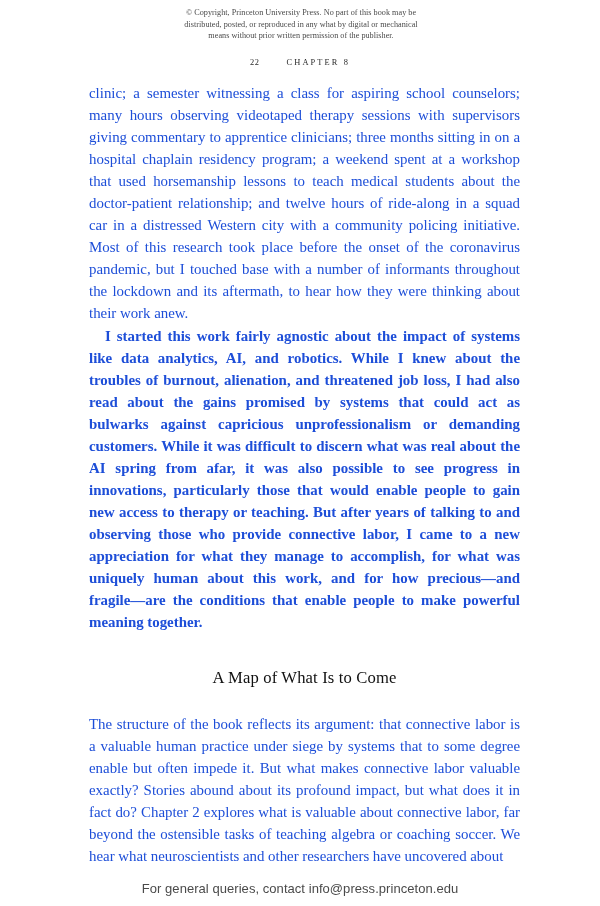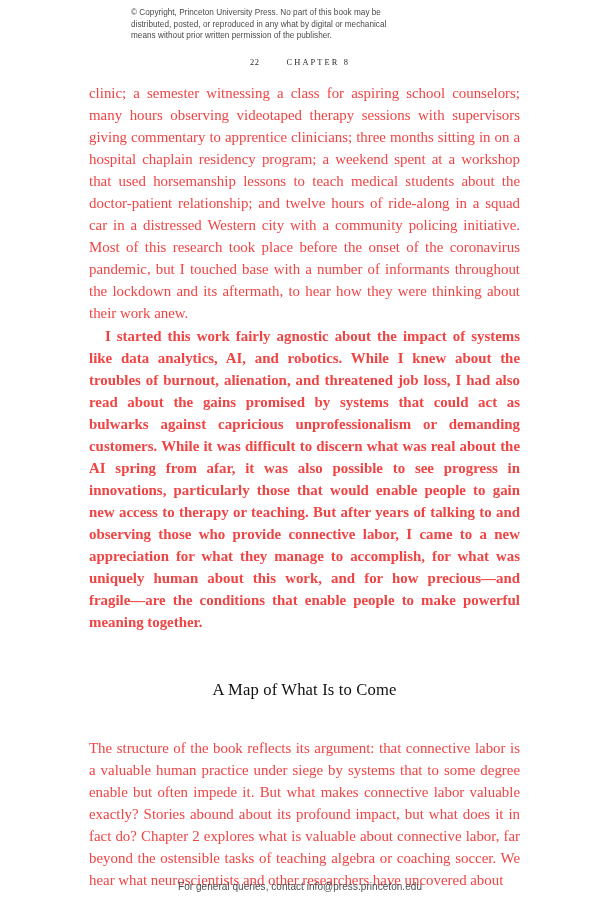--- a/index.html
+++ b/index.html
@@ -23,25 +23,25 @@
     width: 600px;
     height: 906px;
   }
 
   
   .copyright {
     position: absolute;
     left: 131px;
     top: 7px;
     width: 340px;
-    font-family: Liberation Sans, sans-serif;
+    font-family: Liberation Serif, serif;
     font-size: 8.2px;
     line-height: 11.6px;
     color: #4a4a4a;
-    text-align: left;
+    text-align: center;
     letter-spacing: 0.02px;
   }
   .copyright p { margin: 0; }
 
   
   .folio {
     position: absolute;
     left: 0;
     top: 58px;
     width: 600px;
@@ -67,51 +67,51 @@
   }
 
   p.body {
     margin: 0;
     font-size: 14.9px;
     line-height: 22.05px;
     text-align: justify;
     text-justify: inter-word;
     hyphens: manual;
     -webkit-hyphens: manual;
-    color: #ef4444;
+    color: #1d4ed8;
     word-spacing: -0.1px;
   }
   p.body.indent {
     text-indent: 16px;
     font-weight: bold;
   }
 
   
   h2.section-heading {
-    margin: 16px;
+    margin: 4px;
     font-size: 16.6px;
     font-weight: normal;
     text-align: center;
     line-height: 22px;
     color: #111111;
     letter-spacing: 0.15px;
   }
 
   .gap-before-heading { height: 30px; }
   .gap-after-heading  { height: 20px; }
 
   
   .footer {
     position: absolute;
     left: 0;
     top: 881px;
     width: 600px;
     text-align: center;
     font-family: "Liberation Sans", "DejaVu Sans", sans-serif;
-    font-size: 10px;
+    font-size: 13px;
     color: #4a4a4a;
     letter-spacing: 0.05px;
   }
 </style>
 </head>
 <body>
 
 <div class="page">
 
   <div class="copyright">

